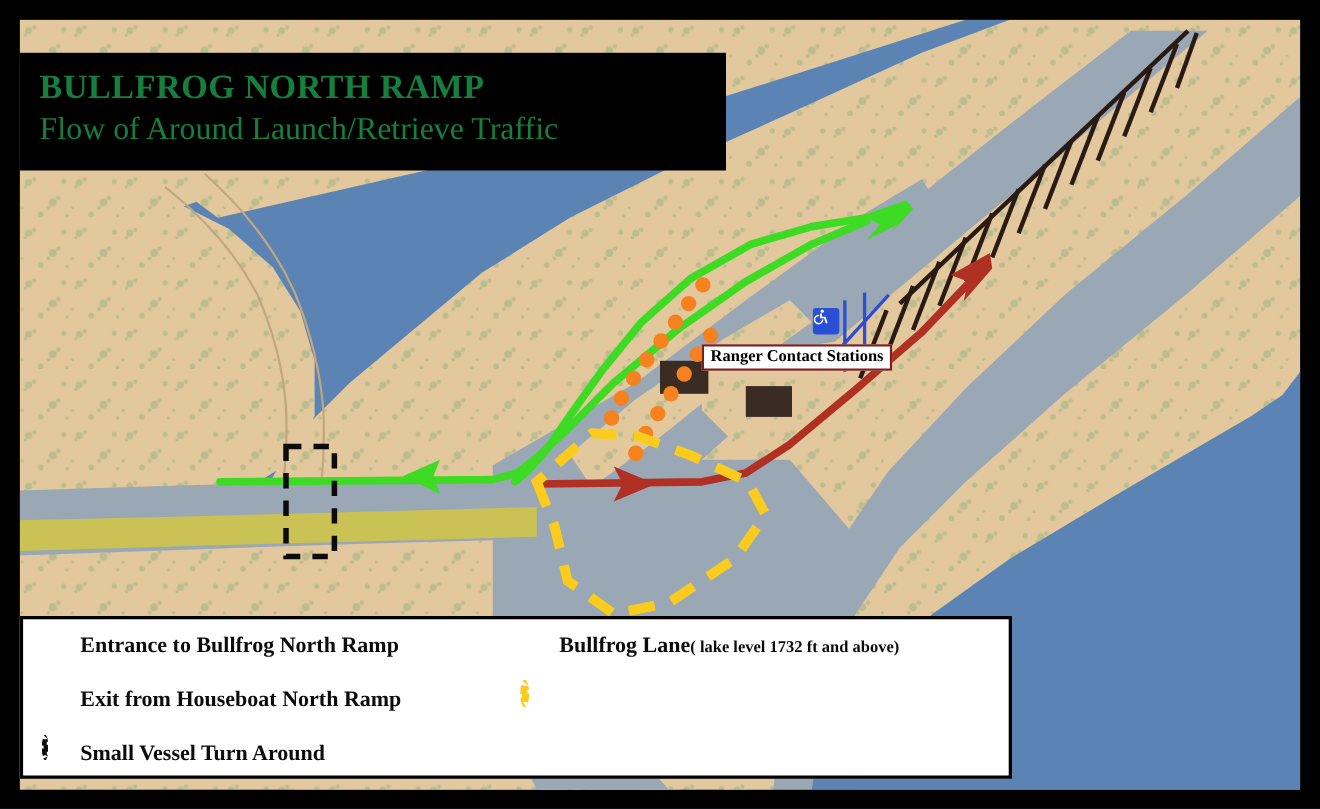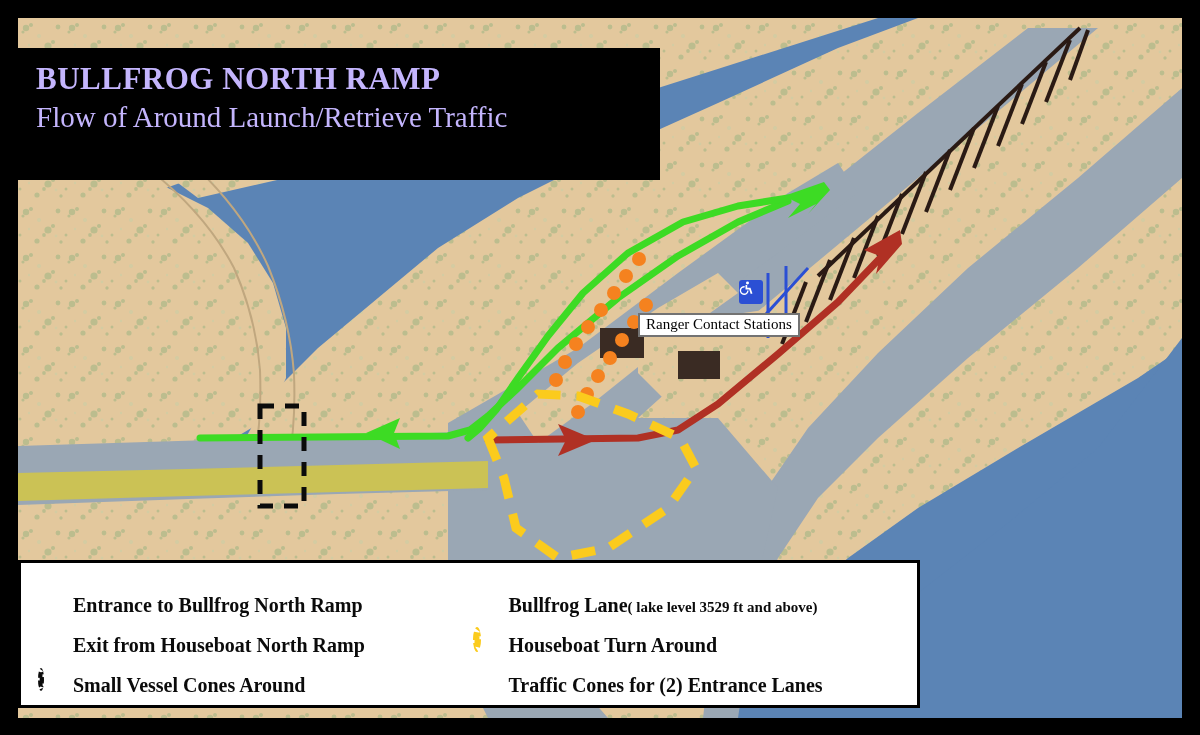--- a/index.html
+++ b/index.html
@@ -37,25 +37,25 @@
     left: 0;
     top: 0;
   }
 
   
   #title-block {
     position: absolute;
     left: 18px;
     top: 48px;
     width: 642px;
-    height: 132px;
+    height: 107px;
     background: #000000;
     box-sizing: border-box;
     padding: 12px 0 0 18px;
-    color: #c4b5fd;
+    color: #15803d;
     z-index: 20;
   }
   #title-block .line1 {
     font-family: "Liberation Serif", serif;
     font-size: 31px;
     font-weight: 700;
     letter-spacing: 0.5px;
     line-height: 38px;
     white-space: nowrap;
   }
@@ -66,25 +66,25 @@
     line-height: 38px;
     white-space: nowrap;
   }
 
   
   #ranger-label {
     position: absolute;
     left: 638px;
     top: 313px;
     background: #ffffff;
-    border: 2px solid #737373;
+    border: 2px solid #7f1d1d;
     padding: 1px 6px 2px 6px;
     font-family: "Liberation Serif", serif;
     font-size: 15px;
-    font-weight: 400;
+    font-weight: 700;
     color: #000000;
     white-space: nowrap;
     z-index: 18;
     line-height: 17px;
     text-align: center;
   }
 
   
   #legend {
     position: absolute;
@@ -95,21 +95,21 @@
     background: #ffffff;
     border: 3px solid #000000;
     box-sizing: border-box;
     z-index: 20;
     display: flex;
     flex-direction: row;
   }
   .legend-col {
     display: flex;
     flex-direction: column;
-    justify-content: flex-end;
+    justify-content: space-between;
     padding-top: 4px;
   }
   .legend-col.left  { width: 430px; padding-left: 14px; }
   .legend-col.right { width: 460px; padding-left: 18px; }
 
   .legend-row {
     display: flex;
     align-items: center;
     height: 40px;
   }
@@ -352,44 +352,42 @@
         <span class="legend-marker">
           <span class="dot" style="background:#b03830;"></span>
         </span>
         <span class="legend-text">Exit from Houseboat North Ramp</span>
       </div>
 
       <div class="legend-row">
         <span class="legend-marker">
           <span class="ring-dashed"></span>
         </span>
-        <span class="legend-text">Small Vessel Cones Around</span>
+        <span class="legend-text">Small Vessel Turn Around</span>
       </div>
     </div>
 
     <div class="legend-col right">
 
       <div class="legend-row">
         <span class="legend-marker">
           <span class="dot" style="background:#fcd22a;"></span>
         </span>
         <span class="legend-text">
-          <span>Bullfrog Lane</span><span class="sub">( lake level 3529 ft and above)</span>
+          <span>Bullfrog Lane</span><span class="sub">( lake level 1732 ft and above)</span>
         </span>
       </div>
 
       <div class="legend-row">
         <span class="legend-marker">
           <span class="ring-dashed yellow"></span>
         </span>
-        <span class="legend-text">Houseboat Turn Around</span>
       </div>
 
       <div class="legend-row">
         <span class="legend-marker">
           <span class="dot" style="background:#f5821f;"></span>
         </span>
-        <span class="legend-text"> Traffic Cones for (2) Entrance Lanes</span>
       </div>
     </div>
   </div>
 
 </div>
 
 </body></html>

